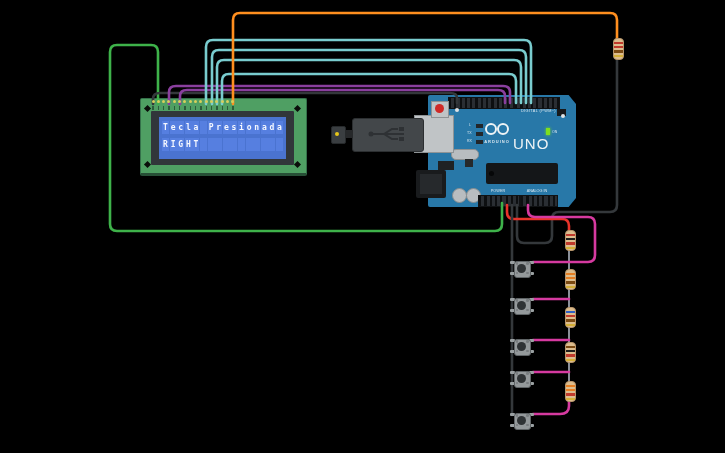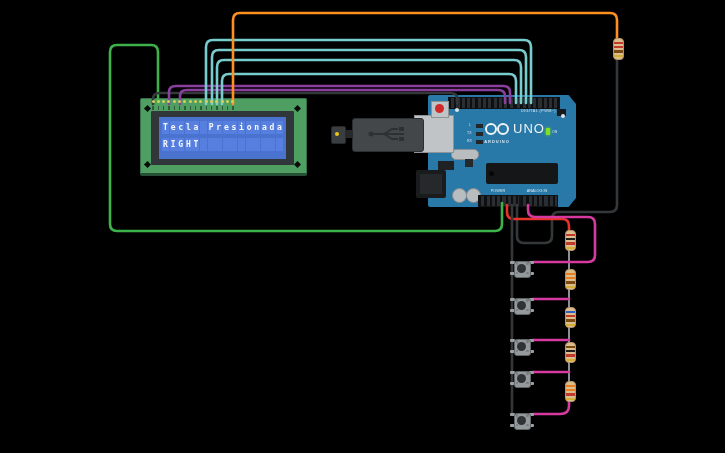--- a/index.html
+++ b/index.html
@@ -122,21 +122,21 @@
     <div class="hdr" style="left:50px;top:100px;width:40px;"></div>
     <div class="hdr" style="left:92px;top:100px;width:36px;"></div>
     <div class="silk" style="left:62px;top:14px;width:66px;text-align:right;font-size:3.8px;letter-spacing:0.4px;">DIGITAL (PWM~)</div>
     <div class="silk" style="left:51px;top:94px;width:38px;text-align:center;font-size:3.8px;">POWER</div>
     <div class="silk" style="left:90px;top:94px;width:38px;text-align:center;font-size:3.8px;">ANALOG IN</div>
 
     <svg class="abs" style="left:54px;top:26px;" width="30" height="16">
       <circle cx="9" cy="8" r="5" stroke="#eef3f5" stroke-width="2" fill="none"></circle>
       <circle cx="21" cy="8" r="5" stroke="#eef3f5" stroke-width="2" fill="none"></circle>
     </svg>
-    <div class="silk" style="left:85px;top:26px;width:34px;font-size:13px;letter-spacing:1px;color:#eef3f5;">UNO</div>
+    <div class="silk" style="left:85px;top:40px;width:34px;font-size:15px;letter-spacing:1px;color:#eef3f5;">UNO</div>
     <div class="silk" style="left:52px;top:44px;width:34px;text-align:center;font-size:4px;font-weight:bold;letter-spacing:1px;">ARDUINO</div>
 
     <div class="abs" style="left:48px;top:29px;width:7px;height:4px;background:#22262a;"></div>
     <div class="abs" style="left:48px;top:37px;width:7px;height:4px;background:#22262a;"></div>
     <div class="abs" style="left:48px;top:45px;width:7px;height:4px;background:#22262a;"></div>
     <div class="silk" style="left:41px;top:28px;font-size:3.5px;">L</div>
     <div class="silk" style="left:39px;top:36px;font-size:3.5px;">TX</div>
     <div class="silk" style="left:39px;top:44px;font-size:3.5px;">RX</div>
 
     <div class="abs" style="left:118px;top:33px;width:4px;height:7px;background:#7ee01e;box-shadow:0 0 3px #7ee01e;"></div>

